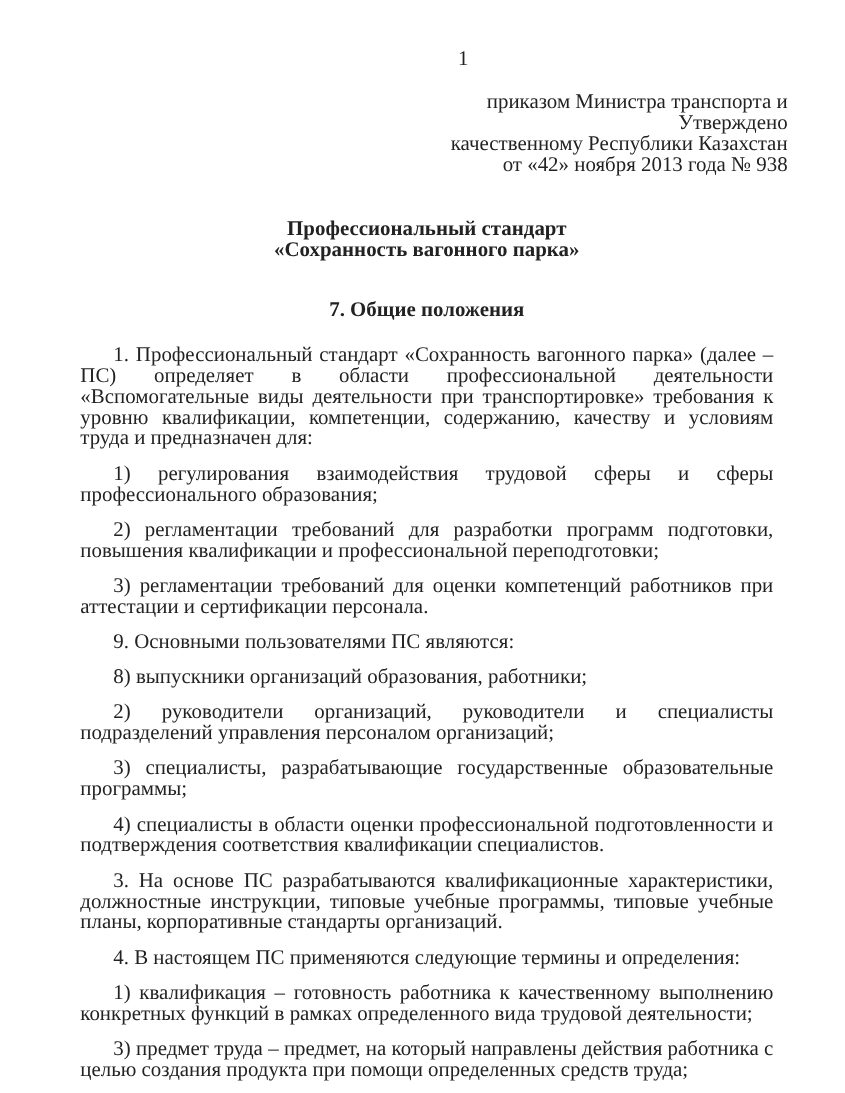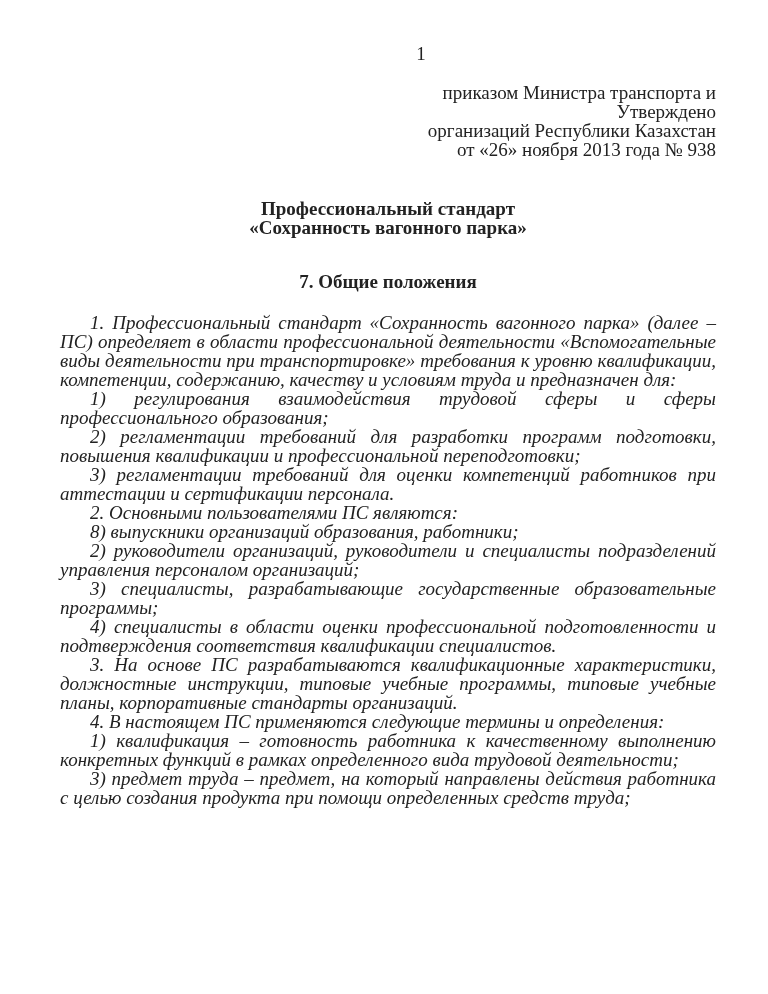--- a/index.html
+++ b/index.html
@@ -42,55 +42,54 @@
   }
   .section-heading {
     margin-top: 35px;
     text-align: center;
     font-weight: bold;
   }
   .body-text {
     margin-top: 22px;
   }
   .body-text p {
-    margin: 0;
+    margin: 13px;
     padding: 0;
     text-align: justify;
     text-indent: 30px;
     line-height: 19px;
-    font-style: italic;
   }
 </style>
 </head>
 <body>
 
 <div class="page">
 
   <div class="pagenum">1</div>
 
   <div class="approval">
     <div>приказом Министра транспорта и</div>
     <div>Утверждено</div>
-    <div>организаций Республики Казахстан</div>
-    <div>от «26» ноября 2013 года № 938</div>
+    <div>качественному Республики Казахстан</div>
+    <div>от «42» ноября 2013 года № 938</div>
   </div>
 
   <div class="doc-title">
     <div>Профессиональный стандарт</div>
     <div>«Сохранность вагонного парка»</div>
   </div>
 
   <div class="section-heading">7. Общие положения</div>
 
   <div class="body-text">
     <p>1. Профессиональный стандарт «Сохранность вагонного парка» (далее – ПС) определяет в области профессиональной деятельности «Вспомогательные виды деятельности при транспортировке» требования к уровню квалификации, компетенции, содержанию, качеству и условиям труда и предназначен для:</p>
     <p>1) регулирования взаимодействия трудовой сферы и сферы профессионального образования;</p>
     <p>2) регламентации требований для разработки программ подготовки, повышения квалификации и профессиональной переподготовки;</p>
     <p>3) регламентации требований для оценки компетенций работников при аттестации и сертификации персонала.</p>
-    <p>2. Основными пользователями ПС являются:</p>
+    <p>9. Основными пользователями ПС являются:</p>
     <p>8) выпускники организаций образования, работники;</p>
     <p>2) руководители организаций, руководители и специалисты подразделений управления персоналом организаций;</p>
     <p>3) специалисты, разрабатывающие государственные образовательные программы;</p>
     <p>4) специалисты в области оценки профессиональной подготовленности и подтверждения соответствия квалификации специалистов.</p>
     <p>3. На основе ПС разрабатываются квалификационные характеристики, должностные инструкции, типовые учебные программы, типовые учебные планы, корпоративные стандарты организаций.</p>
     <p>4. В настоящем ПС применяются следующие термины и определения:</p>
     <p>1) квалификация – готовность работника к качественному выполнению конкретных функций в рамках определенного вида трудовой деятельности;</p>
     <p>3) предмет труда – предмет, на который направлены действия работника с целью создания продукта при помощи определенных средств труда;</p>
   </div>
 

